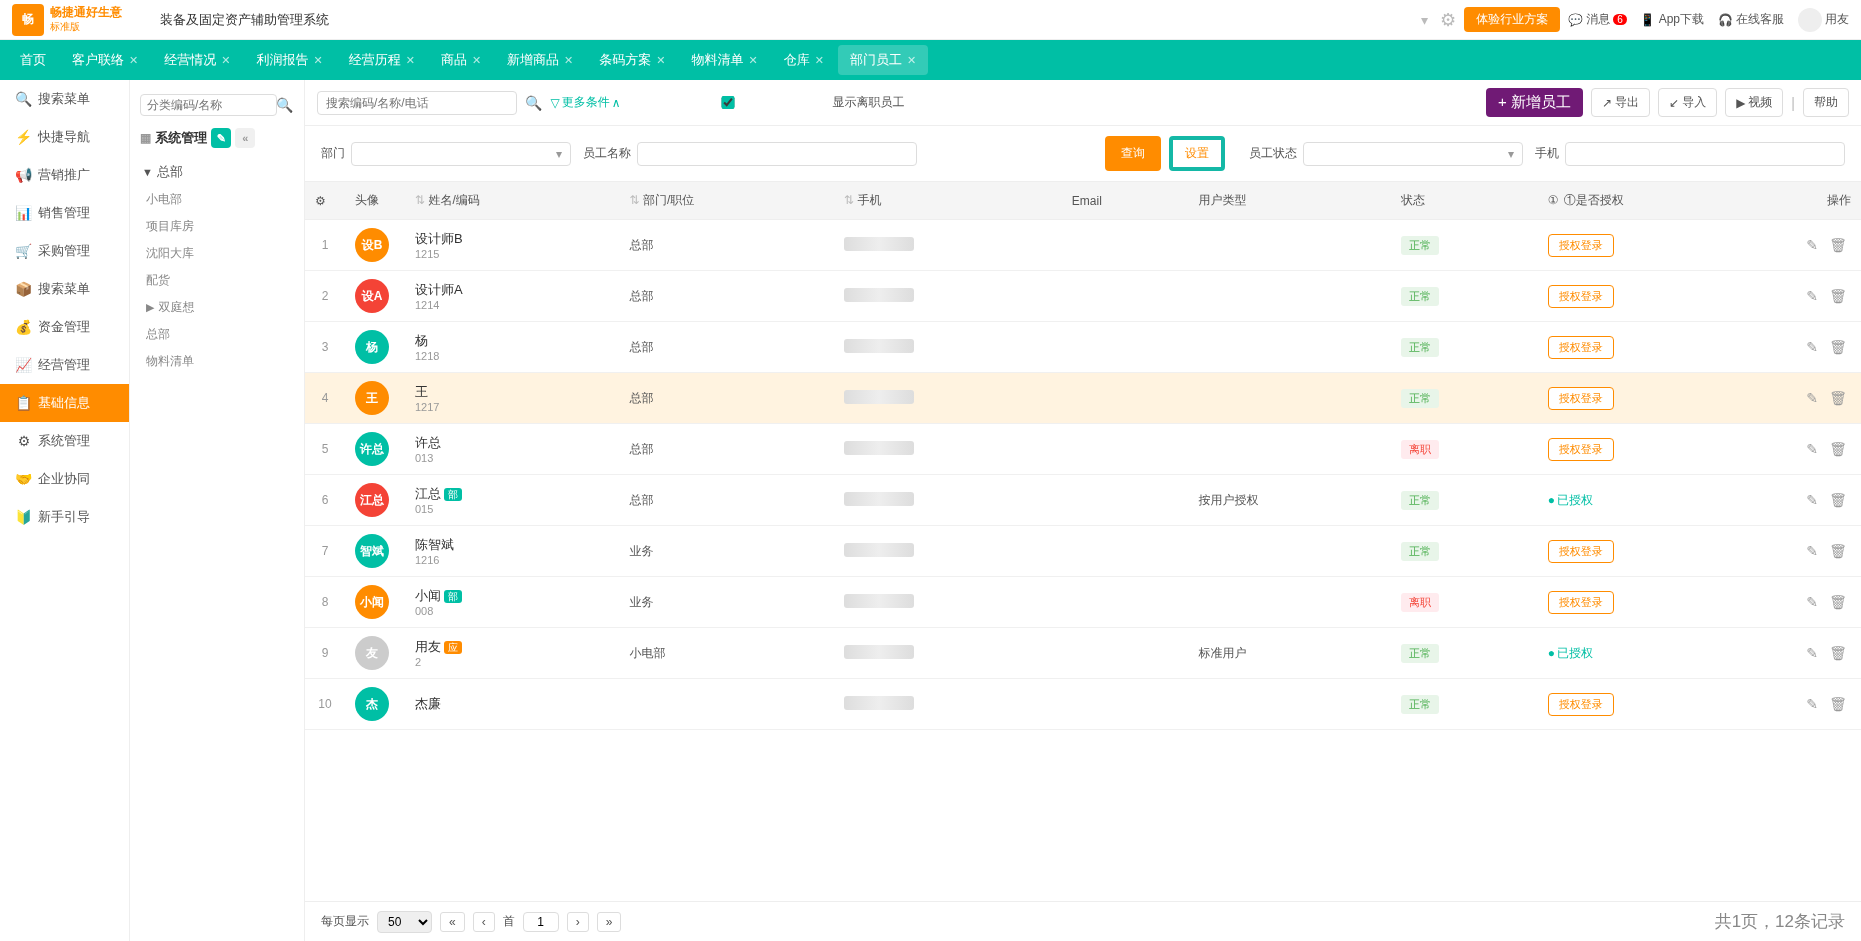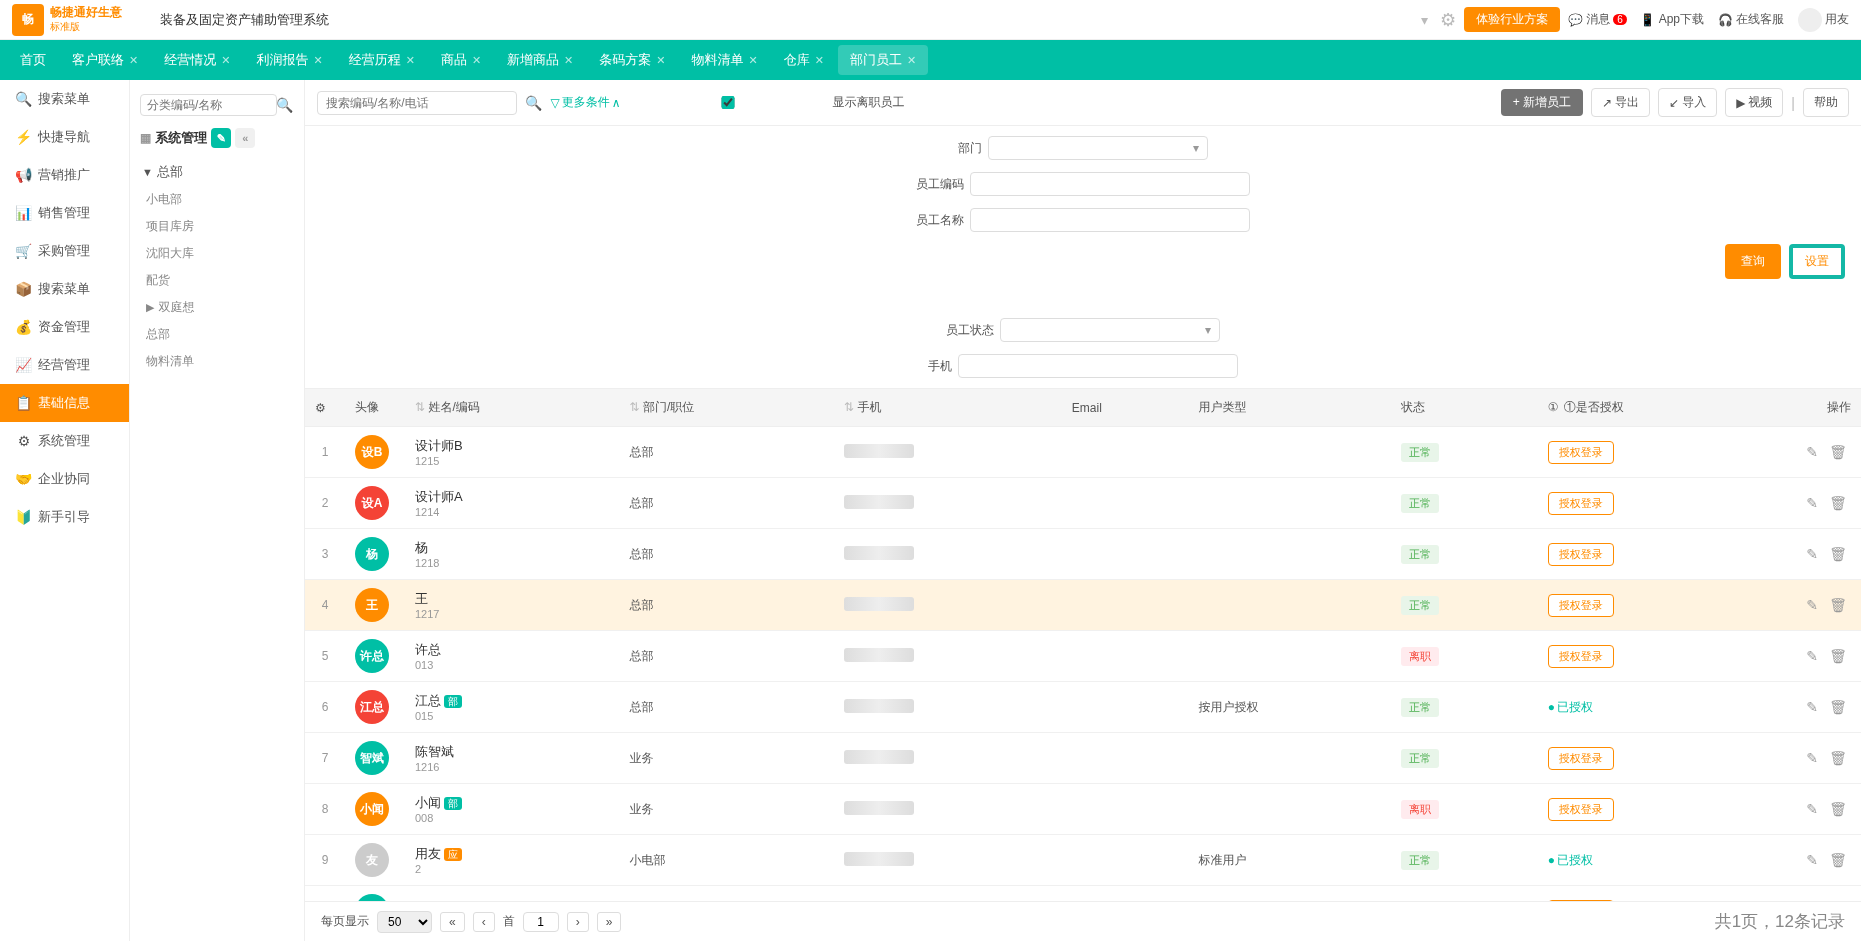--- a/index.html
+++ b/index.html
@@ -46,25 +46,25 @@
 
     
     .content { flex: 1; display: flex; flex-direction: column; overflow: hidden; }
 
     
     .filter-bar { background: #fff; padding: 8px 12px; display: flex; align-items: center; gap: 8px; border-bottom: 1px solid #eee; }
     .filter-bar input { border: 1px solid #ddd; border-radius: 4px; padding: 4px 8px; font-size: 12px; outline: none; width: 200px; }
     .filter-link { color: #00bfa5; font-size: 12px; cursor: pointer; display: flex; align-items: center; gap: 2px; }
     .checkbox-label { display: flex; align-items: center; gap: 4px; font-size: 12px; color: #555; cursor: pointer; }
     .filter-right { margin-left: auto; display: flex; align-items: center; gap: 8px; }
-    .btn-add { background: #737373; color: #fff; border: none; border-radius: 4px; padding: 5px 12px; font-size: 12px; cursor: pointer; display: flex; align-items: center; gap: 3px; }
+    .btn-add { background: #701a75; color: #fff; border: none; border-radius: 4px; padding: 5px 12px; font-size: 15px; cursor: pointer; display: flex; align-items: center; gap: 3px; }
     .btn-outline { background: #fff; color: #555; border: 1px solid #ddd; border-radius: 4px; padding: 5px 10px; font-size: 12px; cursor: pointer; display: flex; align-items: center; gap: 3px; }
 
     
-    .adv-filter { background: #fff; padding: 10px 16px; border-bottom: 1px solid #eee; display: flex; flex-wrap: wrap; gap: 12px; align-items: center; flex-direction: column; }
+    .adv-filter { background: #fff; padding: 10px 16px; border-bottom: 1px solid #eee; display: flex; flex-wrap: wrap; gap: 12px; align-items: center; }
     .adv-field { display: flex; align-items: center; gap: 6px; }
     .adv-label { font-size: 12px; color: #555; white-space: nowrap; }
     .adv-select { border: 1px solid #ddd; border-radius: 4px; padding: 4px 8px; font-size: 12px; width: 180px; background: #fff; outline: none; display: flex; align-items: center; justify-content: space-between; cursor: pointer; color: #999; }
     .adv-input { border: 1px solid #ddd; border-radius: 4px; padding: 4px 8px; font-size: 12px; width: 280px; outline: none; }
     .btn-query { background: #ff8c00; color: #fff; border: none; border-radius: 4px; padding: 5px 16px; font-size: 12px; cursor: pointer; }
     .btn-set { background: #fff; color: #ff8c00; border: 4px solid #14b8a6; border-radius: 4px; padding: 5px 12px; font-size: 12px; cursor: pointer; }
     .adv-right { margin-left: auto; display: flex; gap: 8px; }
 
     
     .table-wrap { flex: 1; overflow: auto; background: #fff; }
@@ -293,24 +293,20 @@
 
     <div class="adv-filter">
       <div class="adv-field">
         <span class="adv-label">部门</span>
         <div class="adv-select" style="width:220px;">
           <span></span>
           <span>▾</span>
         </div>
       </div>
       <div class="adv-field">
-        <span class="adv-label">员工编码</span>
-        <input class="adv-input" type="text" style="width: 280px;">
-      </div>
-      <div class="adv-field">
         <span class="adv-label">员工名称</span>
         <input class="adv-input" type="text" style="width: 280px;">
       </div>
       <div class="adv-right">
         <button class="btn-query">查询</button>
         <button class="btn-set">设置</button>
       </div>
       <br style="width:100%;">
       <div class="adv-field">
         <span class="adv-label">员工状态</span>

